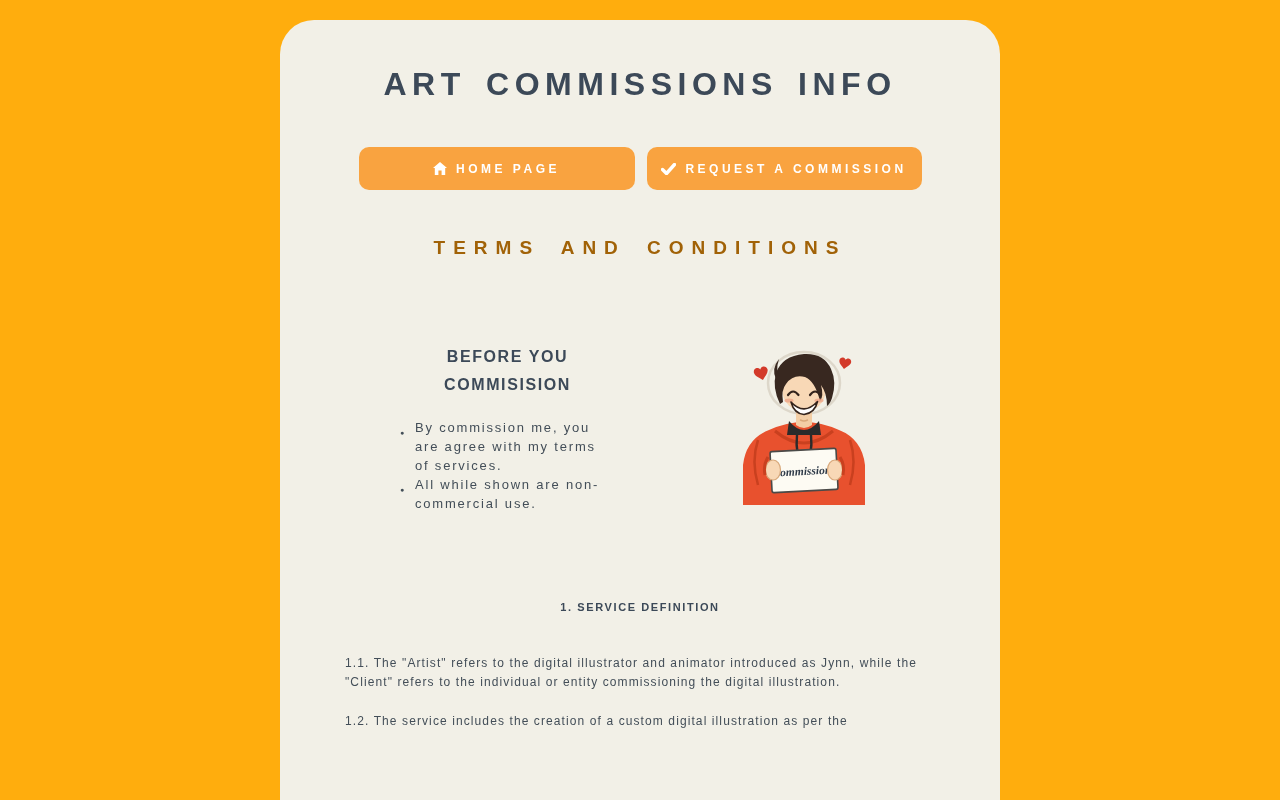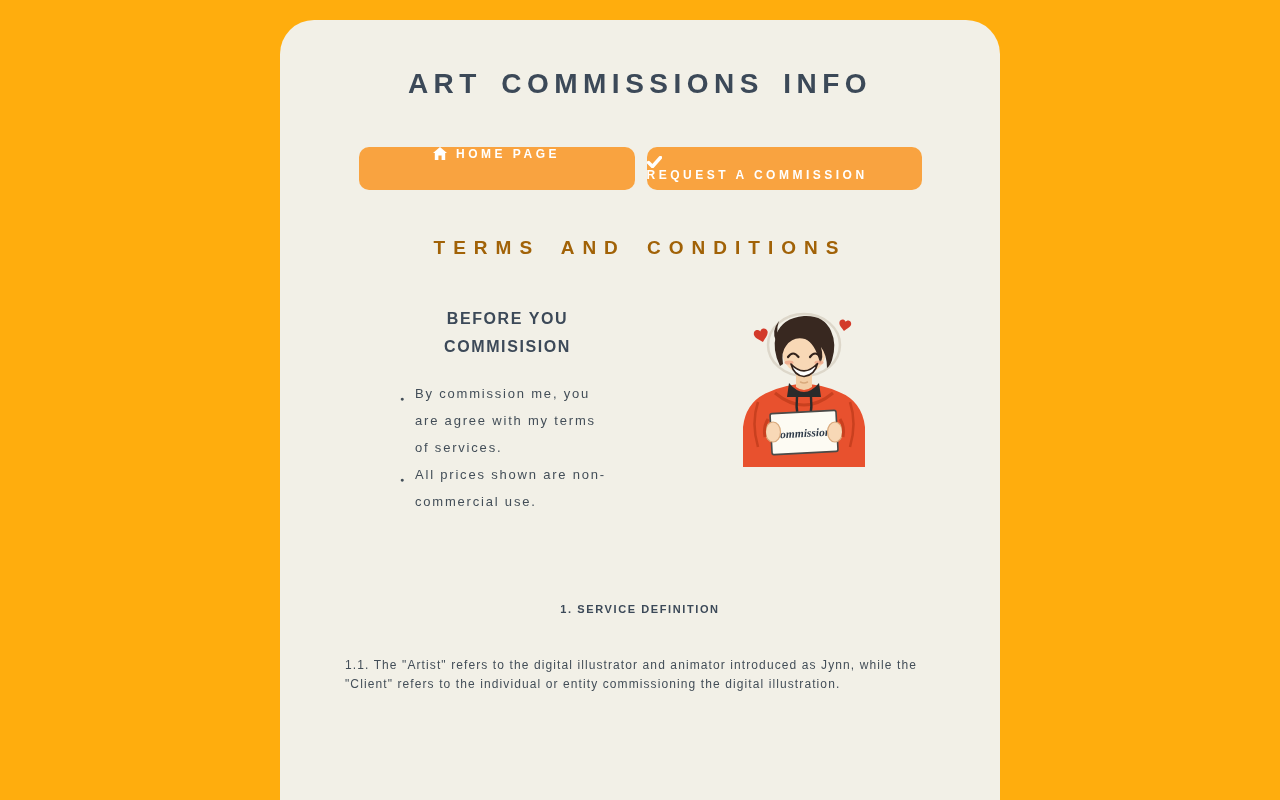--- a/index.html
+++ b/index.html
@@ -14,64 +14,64 @@
     left:280px; top:20px;
     width:720px; height:900px;
     background:#F2F0E7;
     border-radius:34px 34px 0 0;
     padding:0 65px;
   }
   
   .page-title {
     padding-top:47px;
     text-align:center;
-    font-size:28px;
+    font-size:32px;
     font-weight:bold;
     letter-spacing:5.5px;
     word-spacing:6px;
     color:#3C4958;
     line-height:34px;
   }
   
   .btn-row {
     margin-top:46px;
     display:flex;
     justify-content:center;
     gap:12px;
   }
   .btn {
     height:43px;
     background:#F9A340;
     border-radius:10px;
     color:#FFFFFF;
     display:flex;
-    align-items:flex-start;
+    align-items:center;
     justify-content:center;
     font-size:12px;
     font-weight:bold;
     letter-spacing:3.5px;
     cursor:pointer;
     text-decoration:none;
   }
   .btn-home { width:276px; }
-  .btn-request { width:275px;flex-direction:column; }
+  .btn-request { width:275px; }
   .btn .icon { display:inline-flex; margin-right:9px; }
   
   .terms-heading {
     margin-top:46px;
     text-align:center;
     font-size:19px;
     font-weight:bold;
     letter-spacing:8px;
     word-spacing:8px;
     color:#a16207;
     line-height:23px;
   }
   
-  .cols { margin-top:46px; display:flex;gap:29px; }
+  .cols { margin-top:84px; display:flex;gap:29px; }
   .col-left { width:325px; }
   .before-heading {
     max-width:165px;
     margin:0 auto;
     text-align:center;
     font-size:16px;
     font-weight:bold;
     letter-spacing:1.6px;
     line-height:28px;
     color:#3C4958;
@@ -79,21 +79,21 @@
   .before-list {
     list-style:none;
     margin-top:19px;
     padding-left:70px;
   }
   .before-list li {
     position:relative;
     max-width:200px;
     font-size:13px;
     letter-spacing:1.8px;
-    line-height:27px;
+    line-height:19px;
     color:#434E58;
   }
   .before-list li::before {
     content:"\25CF";
     position:absolute;
     left:-15px; top:5px;
     font-size:7px;
     color:#434E58;
   }
   .col-right { flex:1; padding-left:28px; }
@@ -143,21 +143,21 @@
     </a>
   </div>
 
   <h2 class="terms-heading">TERMS AND CONDITIONS</h2>
 
   <div class="cols">
     <div class="col-left">
       <h3 class="before-heading">BEFORE YOU COMMISISION</h3>
       <ul class="before-list">
         <li>By commission me, you are agree with my terms of services.</li>
-        <li>All prices shown are non-commercial use.</li>
+        <li>All while shown are non-commercial use.</li>
       </ul>
     </div>
     <div class="col-right">
       <svg width="152" height="162" viewBox="0 0 152 162">
 
         <ellipse cx="77" cy="40" rx="36" ry="31" fill="none" stroke="#DDD7CA" stroke-width="2.5"></ellipse>
 
         <g fill="#D33A2A">
           <path transform="translate(26,26) rotate(-14)" d="M7 13 C3 9 0 7 0 3.8 C0 1.6 1.7 0 3.7 0 C5.1 0 6.4 0.9 7 2.2 C7.6 0.9 8.9 0 10.3 0 C12.3 0 14 1.6 14 3.8 C14 7 11 9 7 13 Z"></path>
           <path transform="translate(113,14) rotate(10) scale(0.85)" d="M7 13 C3 9 0 7 0 3.8 C0 1.6 1.7 0 3.7 0 C5.1 0 6.4 0.9 7 2.2 C7.6 0.9 8.9 0 10.3 0 C12.3 0 14 1.6 14 3.8 C14 7 11 9 7 13 Z"></path>
@@ -201,14 +201,15 @@
 
         <path d="M38 132 Q36 122 41 114" fill="none" stroke="#C9401F" stroke-width="3"></path>
         <path d="M116 132 Q118 122 113 114" fill="none" stroke="#C9401F" stroke-width="3"></path>
       </svg>
     </div>
   </div>
 
   <h4 class="service-heading">1. SERVICE DEFINITION</h4>
 
   <p class="clause">1.1. The "Artist" refers to the digital illustrator and animator introduced as Jynn, while the "Client" refers to the individual or entity commissioning the digital illustration.</p>
+  <p class="clause">1.2. The service includes the creation of a custom digital illustration as per the</p>
 
 </div>
 
 </body></html>

